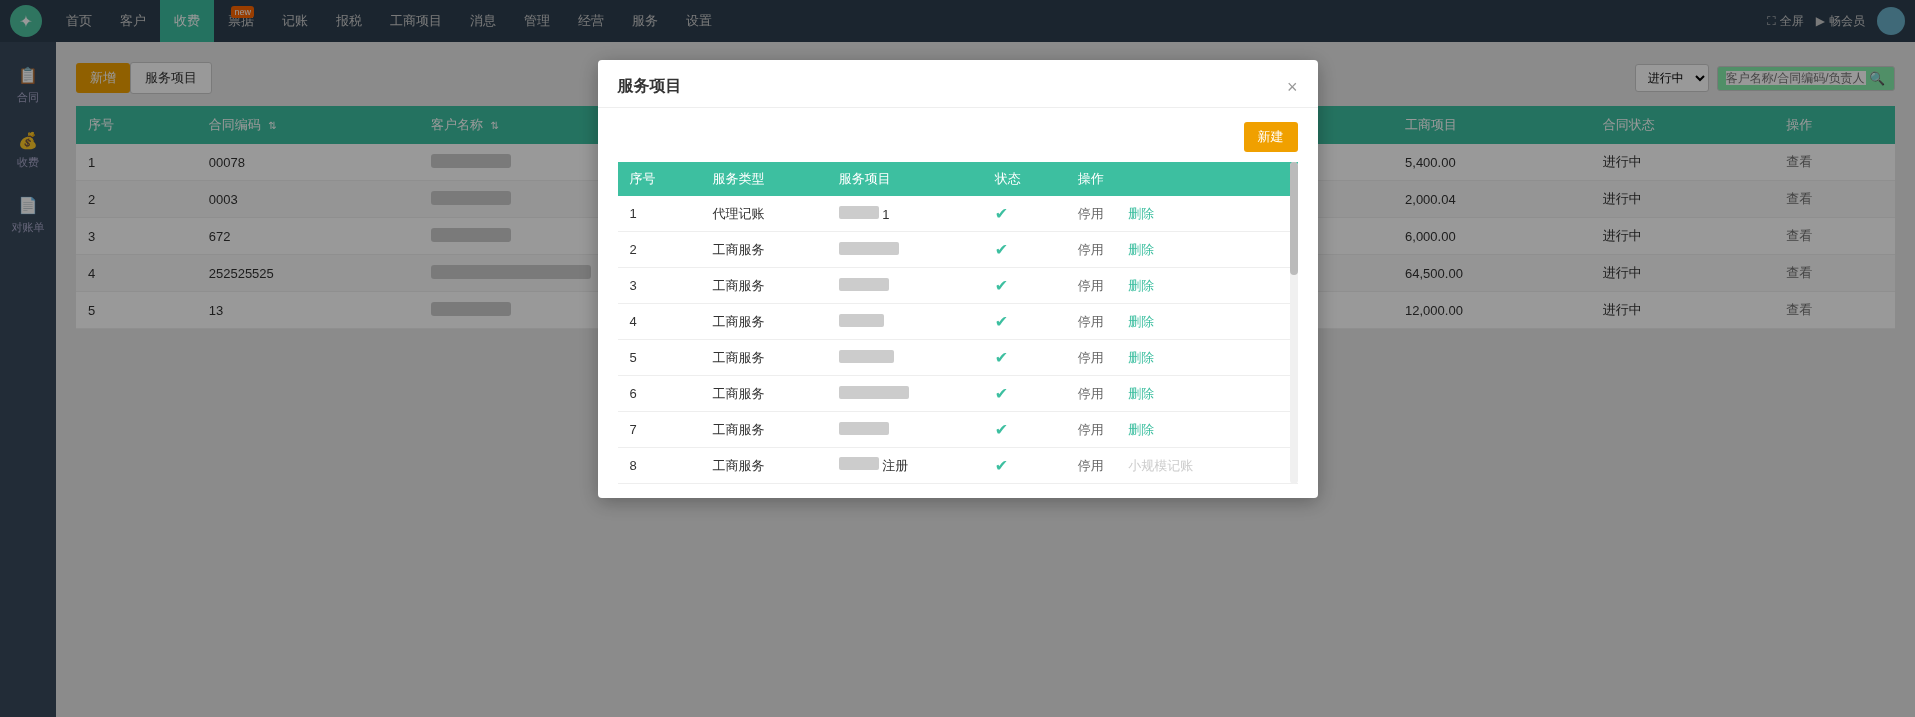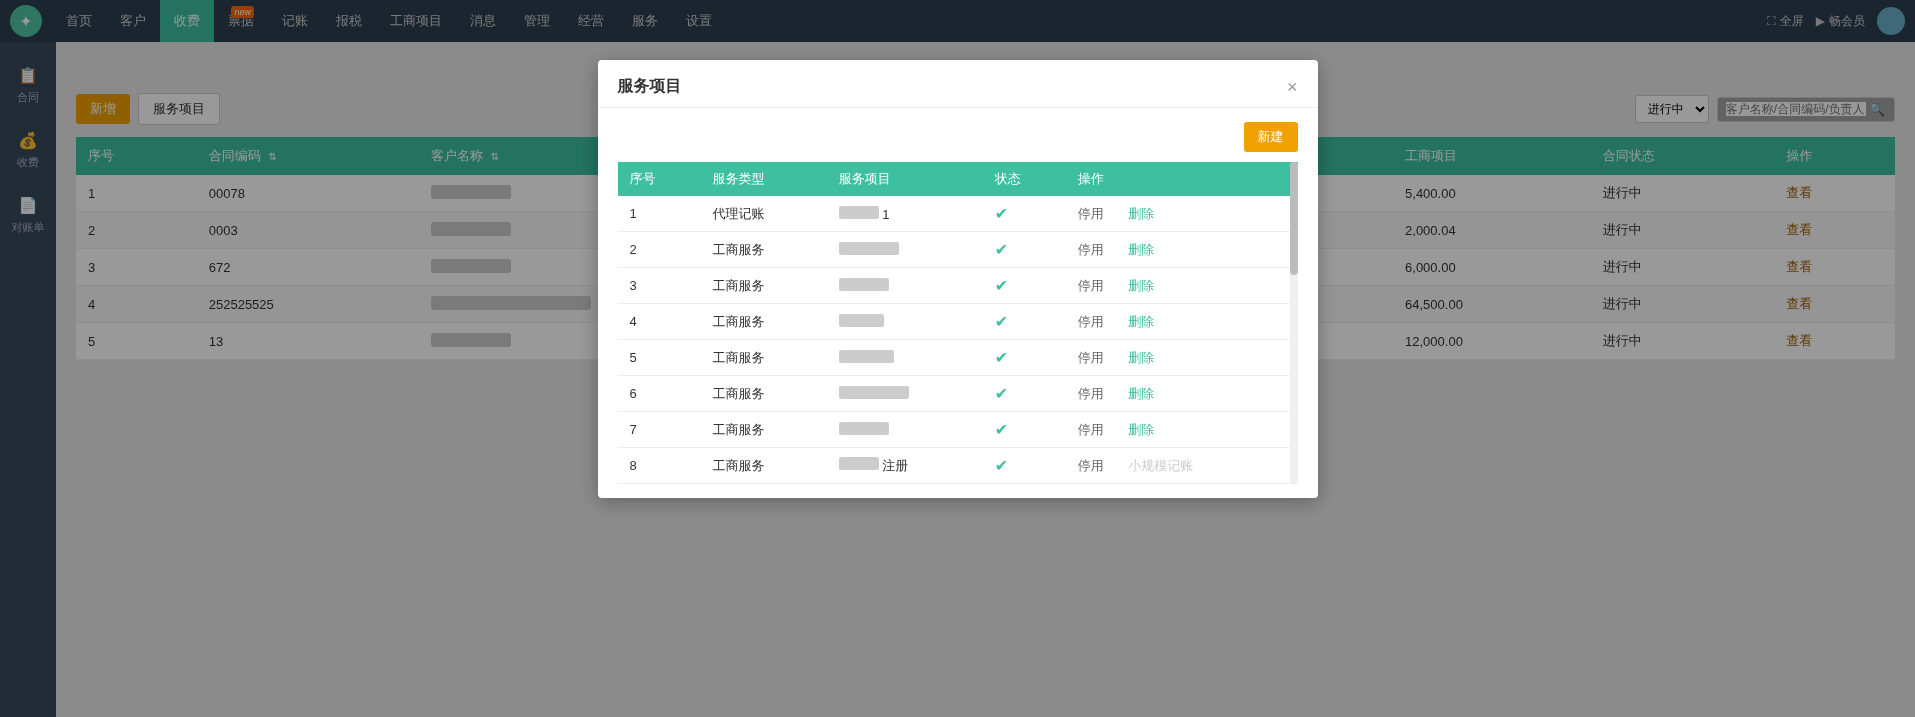--- a/index.html
+++ b/index.html
@@ -119,23 +119,21 @@
       flex: 1;
       overflow: auto;
       padding: 20px;
       background: #e8e8e8;
       position: relative;
     }
 
     .toolbar {
       display: flex;
       align-items: center;
-      gap: 8px;
       margin-bottom: 12px;
-      margin-top: 31px;
     }
     .btn-new {
       background: #f0a000;
       color: white;
       border: none;
       padding: 6px 14px;
       border-radius: 3px;
       cursor: pointer;
       font-size: 13px;
     }
@@ -158,21 +156,21 @@
       border: 1px solid #ccc;
       background: white;
       padding: 5px 8px;
       border-radius: 3px;
       font-size: 12px;
     }
     .search-box {
       display: flex;
       align-items: center;
       border: 1px solid #ccc;
-      background: #a3a3a3;
+      background: #86efac;
       border-radius: 3px;
       padding: 4px 8px;
       gap: 4px;
     }
     .search-box input {
       border: none;
       outline: none;
       font-size: 12px;
       width: 140px;
       color: #999;
@@ -201,21 +199,21 @@
     .data-table tbody td {
       padding: 9px 12px;
       font-size: 13px;
       color: #333;
     }
     .status-badge-active {
       color: #3dbfa0;
       font-size: 12px;
     }
     .link-view {
-      color: #a16207;
+      color: #737373;
       cursor: pointer;
       text-decoration: none;
     }
     .blurred {
       background: #ccc;
       color: transparent;
       border-radius: 3px;
       display: inline-block;
       min-width: 80px;
       height: 14px;

